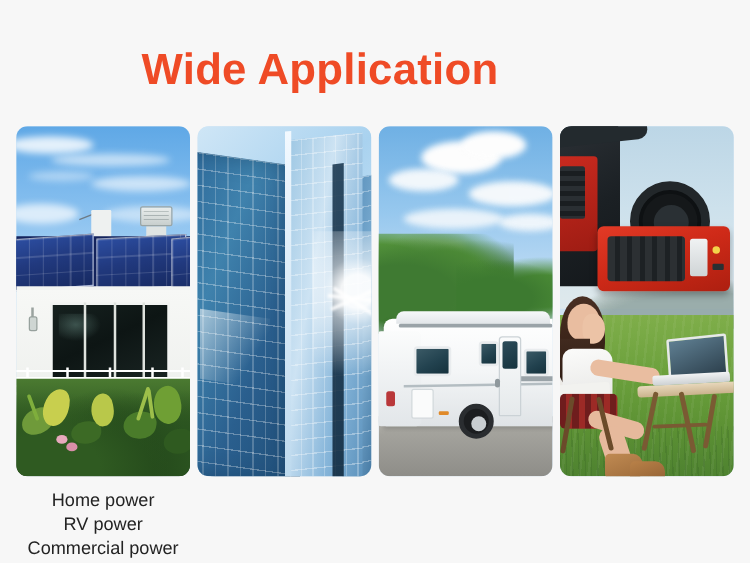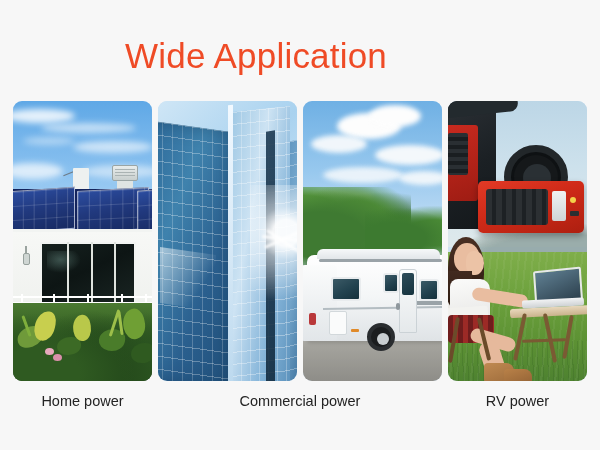--- a/index.html
+++ b/index.html
@@ -8,21 +8,21 @@
     background:#f7f7f7;
     font-family:"Liberation Sans", sans-serif;
     overflow:hidden;
   }
   .page { position:relative; width:600px; height:450px; background:#f7f7f7; }
 
   .page-title {
     position:absolute; top:34px; left:0; width:512px;
     text-align:center;
     font-size:35px; line-height:44px;
-    font-weight:400;
+    font-weight:700;
     color:#ef4b26;
     letter-spacing:0.2px;
   }
 
   .cards {
     position:absolute; top:101px; left:13px;
     width:574px; height:280px;
     display:flex; justify-content:space-between;
   }
 
@@ -443,21 +443,21 @@
   }
   .c4-laptop-base {
     position:absolute; left:74px; top:198px; width:62px; height:8px;
     background:linear-gradient(180deg,#f2f3f4,#cdd1d3);
     border-radius:2px; transform:rotate(-3deg);
   }
 
   
   .captions {
     position:absolute; top:392px; left:13px; width:574px;
-    display:flex; justify-content:space-between;
+    display:flex; flex-direction:column;
   }
   .caption {
     width:139px; text-align:center;
     font-size:14.5px; line-height:19px; color:#232323;
     white-space:nowrap;
   }
 </style>
 </head>
 <body>
 
@@ -604,17 +604,17 @@
         <div class="c4-table-leg c4-tl3"></div>
         <div class="c4-laptop-screen"></div>
         <div class="c4-laptop-base"></div>
       </div>
     </div>
 
   </div>
 
   <div class="captions">
     <div class="caption">Home power</div>
+    <div class="caption">RV power</div>
     <div class="caption">Commercial power</div>
-    <div class="caption">RV power</div>
   </div>
 
 </div>
 
 </body></html>

